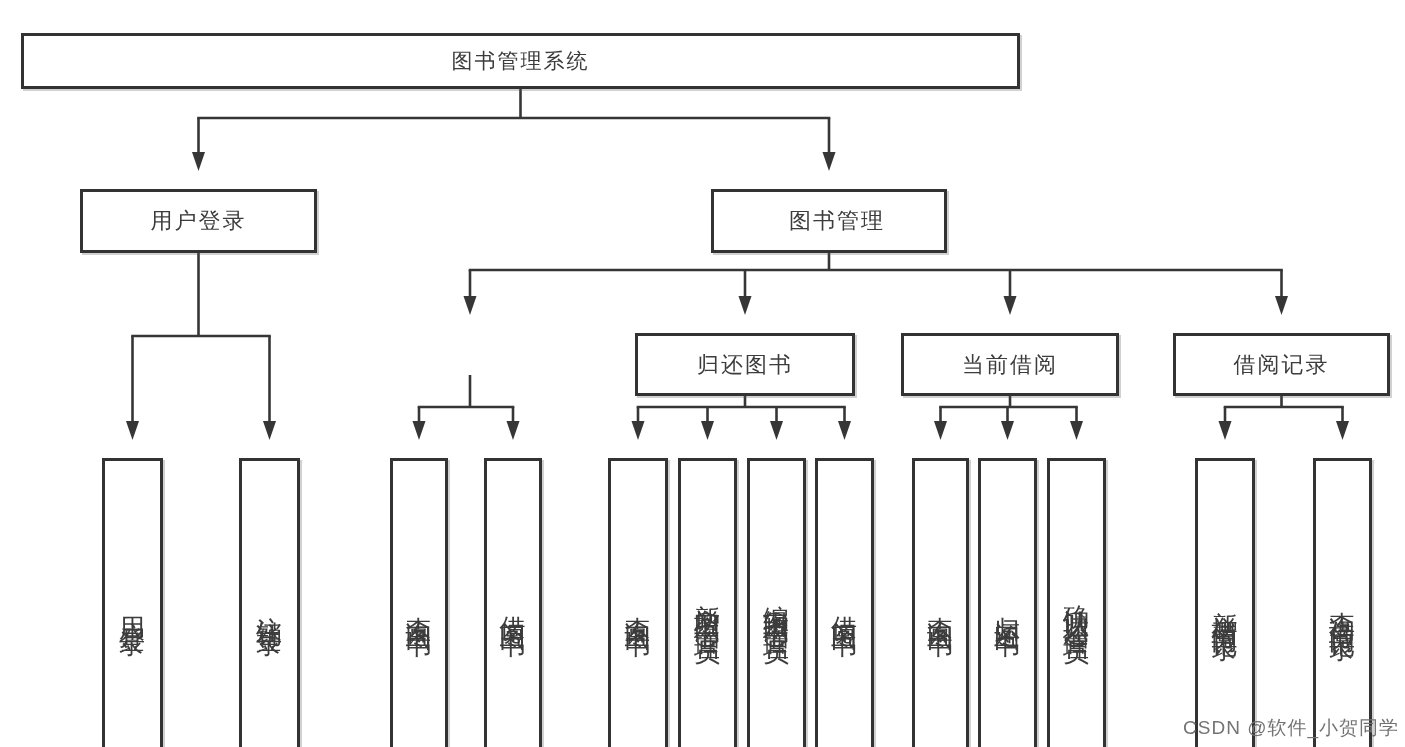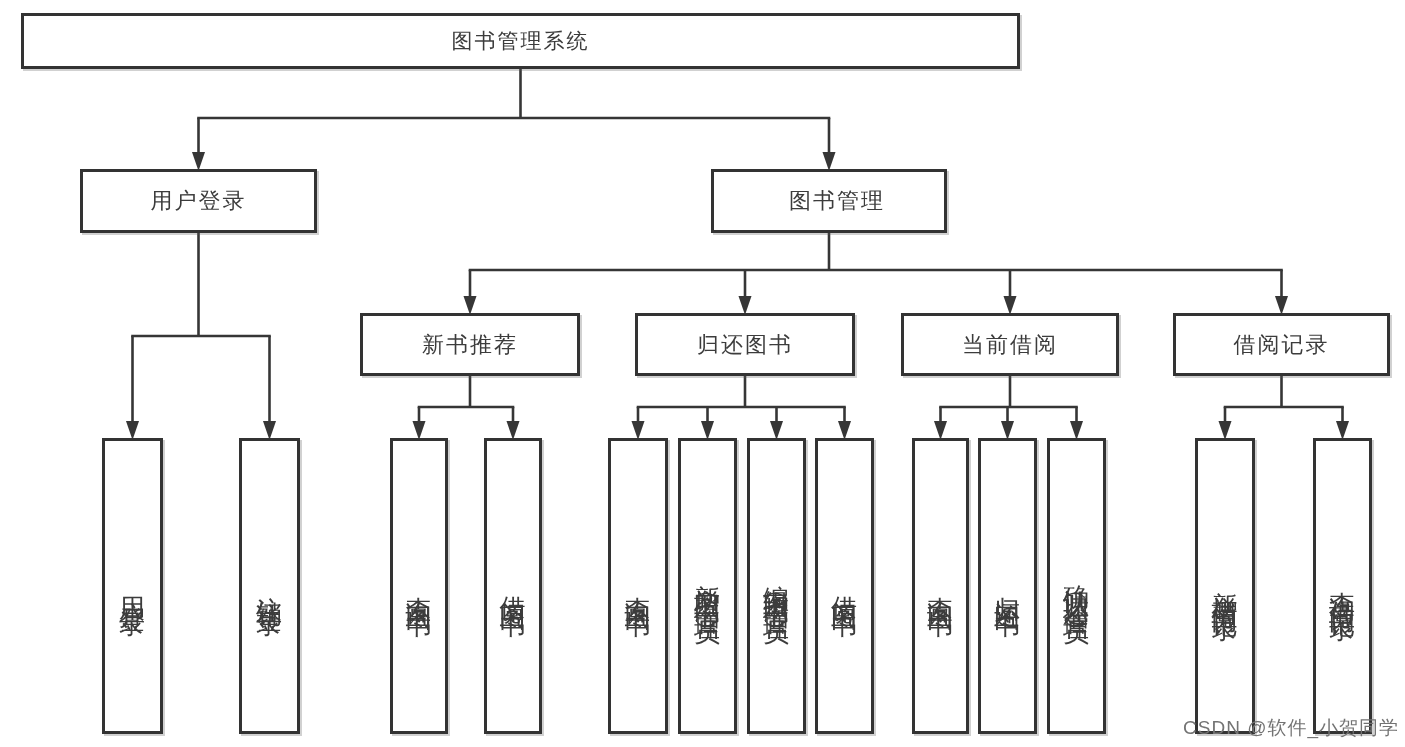--- a/index.html
+++ b/index.html
@@ -26,20 +26,21 @@
   .box {
     position: absolute;
     box-sizing: border-box;
     border: 3px solid #333333;
     background: #ffffff;
     display: flex;
     align-items: center;
     justify-content: center;
     color: #3c3c3c;
     box-shadow: 2px 2px 0 rgba(90,90,90,0.28);
+    margin-top: 20px;
   }
   .box-h span {
     font-size: 22px;
     letter-spacing: 2px;
     white-space: nowrap;
   }
   .box-root span {
     font-size: 21px;
     letter-spacing: 2px;
   }
@@ -124,23 +125,20 @@
     <span>图书管理系统</span>
   </div>
 
   <div class="box box-h" id="n-user" style="left:80px; top:169px; width:237px; height:64px;">
     <span>用户登录</span>
   </div>
   <div class="box box-h" id="n-mgmt" style="left:711px; top:169px; width:236px; height:64px;padding-left:16px;">
     <span>图书管理</span>
   </div>
 
-  <div class="box box-h" id="n-new" style="left:360px; top:313px; width:220px; height:63px;">
-    <span>新书推荐</span>
-  </div>
   <div class="box box-h" id="n-borrow" style="left:635px; top:313px; width:220px; height:63px;">
     <span>归还图书</span>
   </div>
   <div class="box box-h" id="n-cur" style="left:901px; top:313px; width:218px; height:63px;">
     <span>当前借阅</span>
   </div>
   <div class="box box-h" id="n-rec" style="left:1173px; top:313px; width:217px; height:63px;">
     <span>借阅记录</span>
   </div>
 

